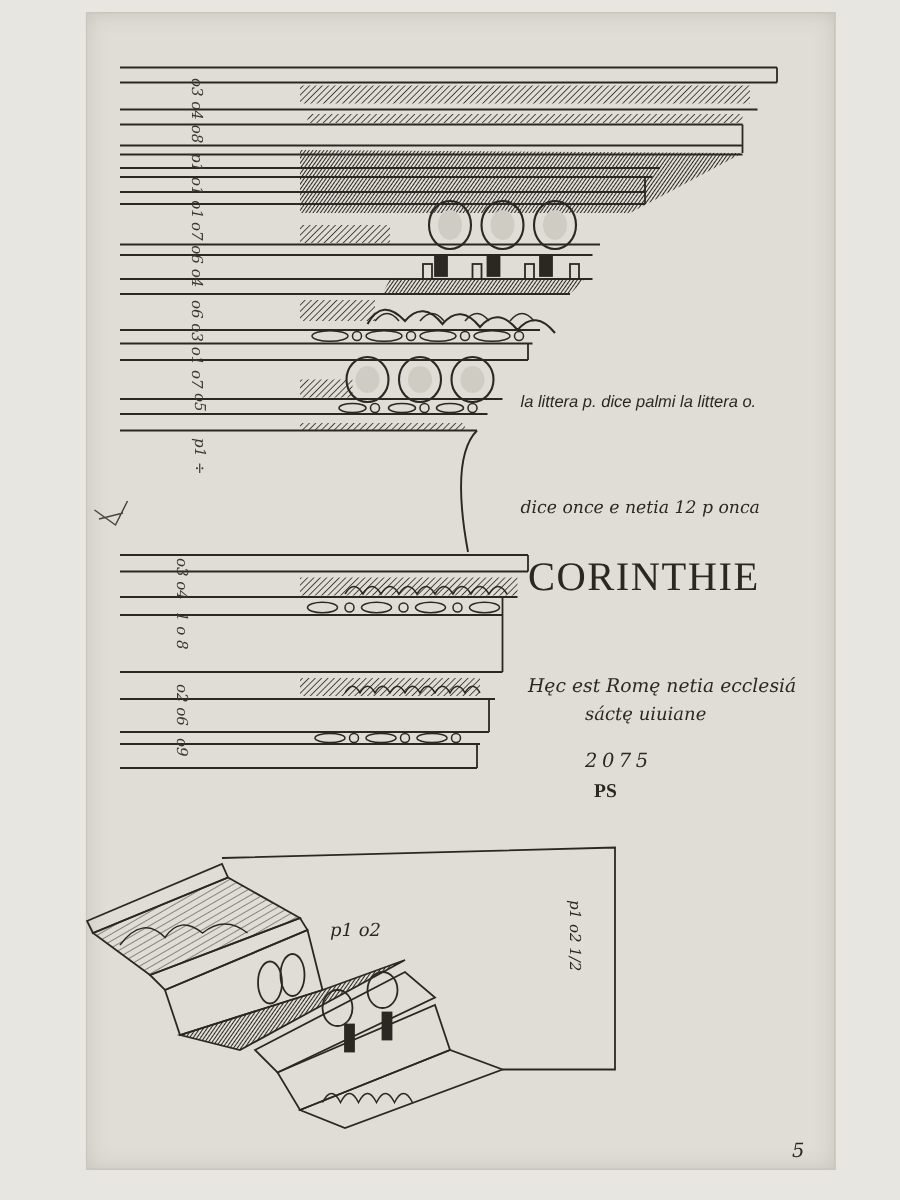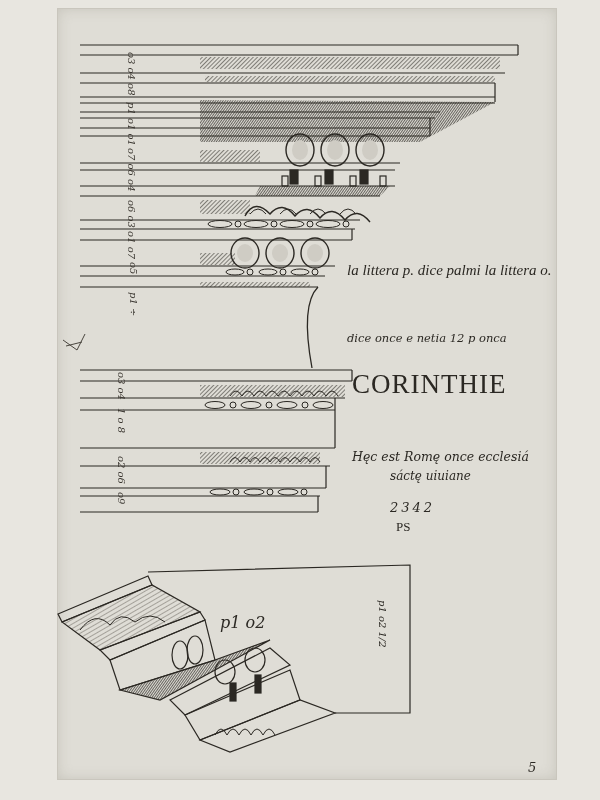--- a/index.html
+++ b/index.html
@@ -185,26 +185,26 @@
   </g>
 
   <g>
     <text class="vnum" transform="translate(118,372) rotate(90)">o3 o4</text>
     <text class="vnum" transform="translate(118,408) rotate(90)">1 o 8</text>
     <text class="vnum" transform="translate(118,456) rotate(90)">o2 o6</text>
     <text class="vnum" transform="translate(118,492) rotate(90)">o9</text>
   </g>
 </svg>
 
-<div class="overlay-text" style="left:347px;top:262px;font-family:Liberation Serif, serif;font-style:italic;font-size:15px;">la littera p. dice palmi  la littera o.</div>
+<div class="overlay-text" style="left:347px;top:262px;font-family:Liberation Sans, sans-serif;font-style:italic;font-size:11px;">la littera p. dice palmi  la littera o.</div>
 <div class="overlay-text" style="left:347px;top:283px;font-family:'DejaVu Serif',serif;font-style:italic;font-size:11.5px;margin-top:48px;">dice once e netia 12  p onca</div>
 
 <div class="overlay-text" style="left:352px;top:369px;font-family:'Liberation Serif',serif;font-size:27px;letter-spacing:1px;">CORINTHIE</div>
 
-<div class="overlay-text" style="left:352px;top:449px;font-family:'DejaVu Serif',serif;font-style:italic;font-size:12.5px;">Hęc est Romę once ecclesiá</div>
+<div class="overlay-text" style="left:352px;top:449px;font-family:'DejaVu Serif',serif;font-style:italic;font-size:12.5px;">Hęc est Romę netia ecclesiá</div>
 <div class="overlay-text" style="left:390px;top:469px;font-family:'DejaVu Serif',serif;font-style:italic;font-size:12px;">sáctę  uiuiane</div>
-<div class="overlay-text" style="left:390px;top:500px;font-family:'DejaVu Serif',serif;font-style:italic;font-size:13px;letter-spacing:3px;">2342</div>
-<div class="overlay-text" style="left:396px;top:519px;font-family:'Liberation Serif',serif;font-size:13px;font-weight:normal;">PS</div>
-
-<div class="overlay-text" style="left:220px;top:613px;font-family:'DejaVu Serif',serif;font-style:italic;font-size:16px;">p1 o2</div>
+<div class="overlay-text" style="left:390px;top:500px;font-family:'DejaVu Serif',serif;font-style:italic;font-size:13px;letter-spacing:3px;">2075</div>
+<div class="overlay-text" style="left:396px;top:519px;font-family:'Liberation Serif',serif;font-size:13px;font-weight:bold;">PS</div>
+
+<div class="overlay-text" style="left:220px;top:613px;font-family:'DejaVu Serif',serif;font-style:italic;font-size:12px;">p1 o2</div>
 <div class="overlay-text" style="left:388px;top:600px;font-family:'DejaVu Serif',serif;font-style:italic;font-size:10px;transform:rotate(90deg);transform-origin:left top;">p1 o2 1/2</div>
 
 <div class="overlay-text" style="left:528px;top:760px;font-family:'DejaVu Serif',serif;font-style:italic;font-size:13px;">5</div>
 
 </body></html>

